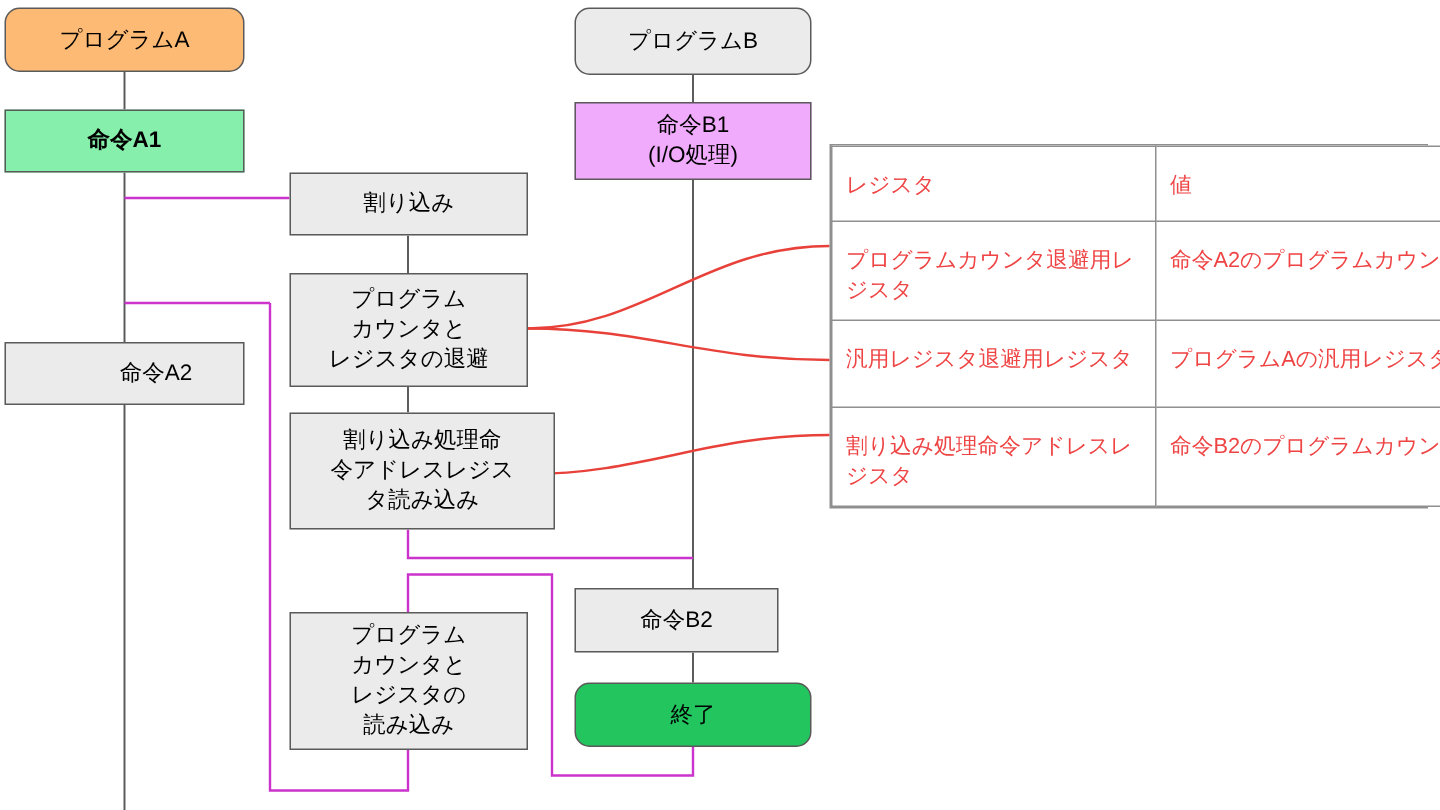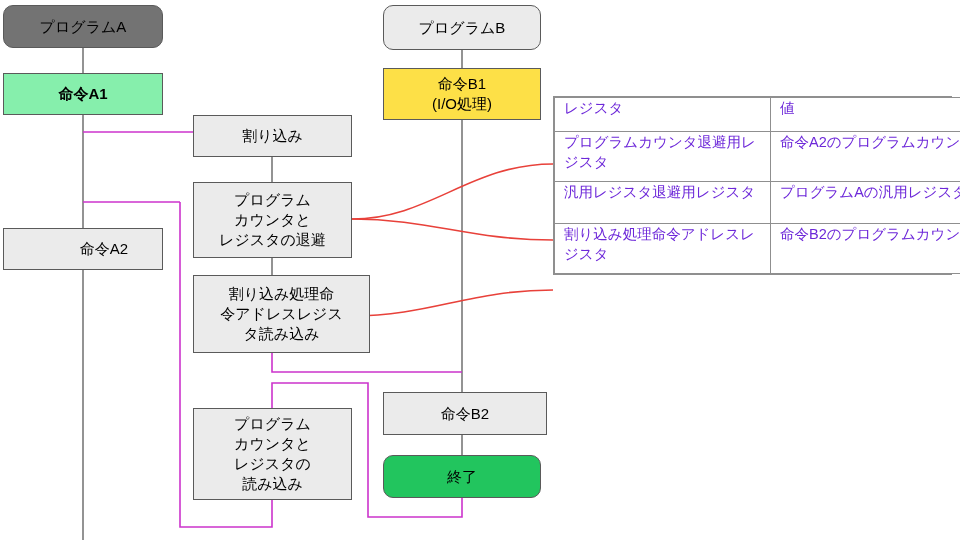--- a/index.html
+++ b/index.html
@@ -54,24 +54,24 @@
     z-index: 4;
   }
   table.reg-table {
     border-collapse: collapse;
     width: 100%;
     table-layout: fixed;
     background: #ffffff;
   }
   table.reg-table td {
     border: 1px solid #8f8f8f;
-    padding: 0 9px 9px 9px;
+    padding: 16px 9px 9px 9px;
     font-size: 14.5px;
     line-height: 1.38;
-    color: #6d28d9;
+    color: #ef4444;
     vertical-align: top;
     word-break: break-all;
   }
   table.reg-table td.c0 { width: 197px; }
   table.reg-table td.c1 { width: 202px; }
   table.reg-table tr.head td { height: 24px; }
   table.reg-table tr.body td { height: 32px; }
 </style>
 </head>
 <body>
@@ -97,38 +97,38 @@
         <path d="M 462 498 L 462 517 L 368 517 L 368 383 L 272 383 L 272 408" fill="none" stroke="#cc33cc" stroke-width="1.6"></path>
       </g>
     <g id="mapping-edges">
         <path d="M 352 219 C 430 219 470 164 553 164" fill="none" stroke="#e8413a" stroke-width="1.6"></path>
         <path d="M 352 219 C 430 219 470 240 553 240" fill="none" stroke="#e8413a" stroke-width="1.6"></path>
         <path d="M 352 316 C 430 316 470 290 553 290" fill="none" stroke="#e8413a" stroke-width="1.6"></path>
       </g>
   </svg>
 
   <div id="node-layer">
-      <div class="node rounded" style="left: 3px; top: 5px; width: 160px; height: 43px; background: #737373; border-color: rgb(90, 90, 90);">プログラムA</div>
+      <div class="node rounded" style="left: 3px; top: 5px; width: 160px; height: 43px; background: #fdba74; border-color: rgb(90, 90, 90);">プログラムA</div>
       <div class="node" style="left: 3px; top: 73px; width: 160px; height: 42px; background: #86efac; border-color: rgb(90, 90, 90); font-weight: bold;">命令A1</div>
       <div class="node" style="left: 3px; top: 228px; width: 160px; height: 42px; background: rgb(235, 235, 235); border-color: rgb(90, 90, 90); padding-left: 42px;">命令A2</div>
       <div class="node rounded" style="left: 383px; top: 5px; width: 158px; height: 45px; background: rgb(235, 235, 235); border-color: rgb(90, 90, 90);">プログラムB</div>
-      <div class="node" style="left: 383px; top: 68px; width: 158px; height: 52px; background: #fde047; border-color: rgb(90, 90, 90);">命令B1
+      <div class="node" style="left: 383px; top: 68px; width: 158px; height: 52px; background: #f0abfc; border-color: rgb(90, 90, 90);">命令B1
 (I/O処理)</div>
       <div class="node" style="left: 193px; top: 115px; width: 159px; height: 42px; background: rgb(235, 235, 235); border-color: rgb(90, 90, 90);">割り込み</div>
       <div class="node" style="left: 193px; top: 182px; width: 159px; height: 76px; background: rgb(235, 235, 235); border-color: rgb(90, 90, 90);">プログラム
 カウンタと
 レジスタの退避</div>
       <div class="node" style="left: 193px; top: 275px; width: 177px; height: 78px; background: rgb(235, 235, 235); border-color: rgb(90, 90, 90);">割り込み処理命
 令アドレスレジス
 タ読み込み</div>
       <div class="node" style="left: 193px; top: 408px; width: 159px; height: 92px; background: rgb(235, 235, 235); border-color: rgb(90, 90, 90);">プログラム
 カウンタと
 レジスタの
 読み込み</div>
-      <div class="node" style="left: 383px; top: 392px; width: 164px; height: 43px; background: rgb(235, 235, 235); border-color: rgb(90, 90, 90);">命令B2</div>
+      <div class="node" style="left: 383px; top: 392px; width: 136px; height: 43px; background: rgb(235, 235, 235); border-color: rgb(90, 90, 90);">命令B2</div>
       <div class="node rounded" style="left: 383px; top: 455px; width: 158px; height: 43px; background: #22c55e; border-color: rgb(90, 90, 90);">終了</div>
     </div>
 
   <div class="table-wrap">
     <table class="reg-table">
       <tbody id="table-body">
           <tr class="head">
             <td class="c0">レジスタ</td>
             <td class="c1">値</td>
           </tr>

